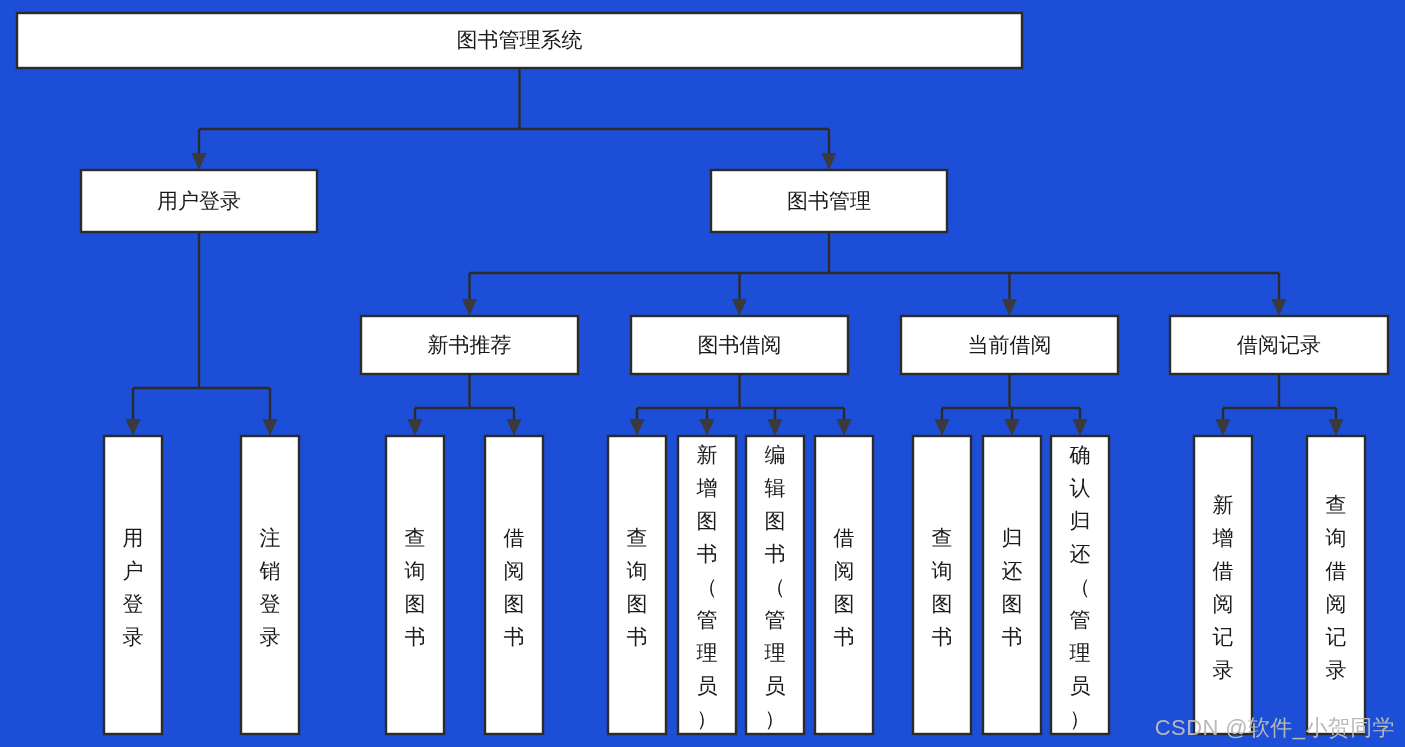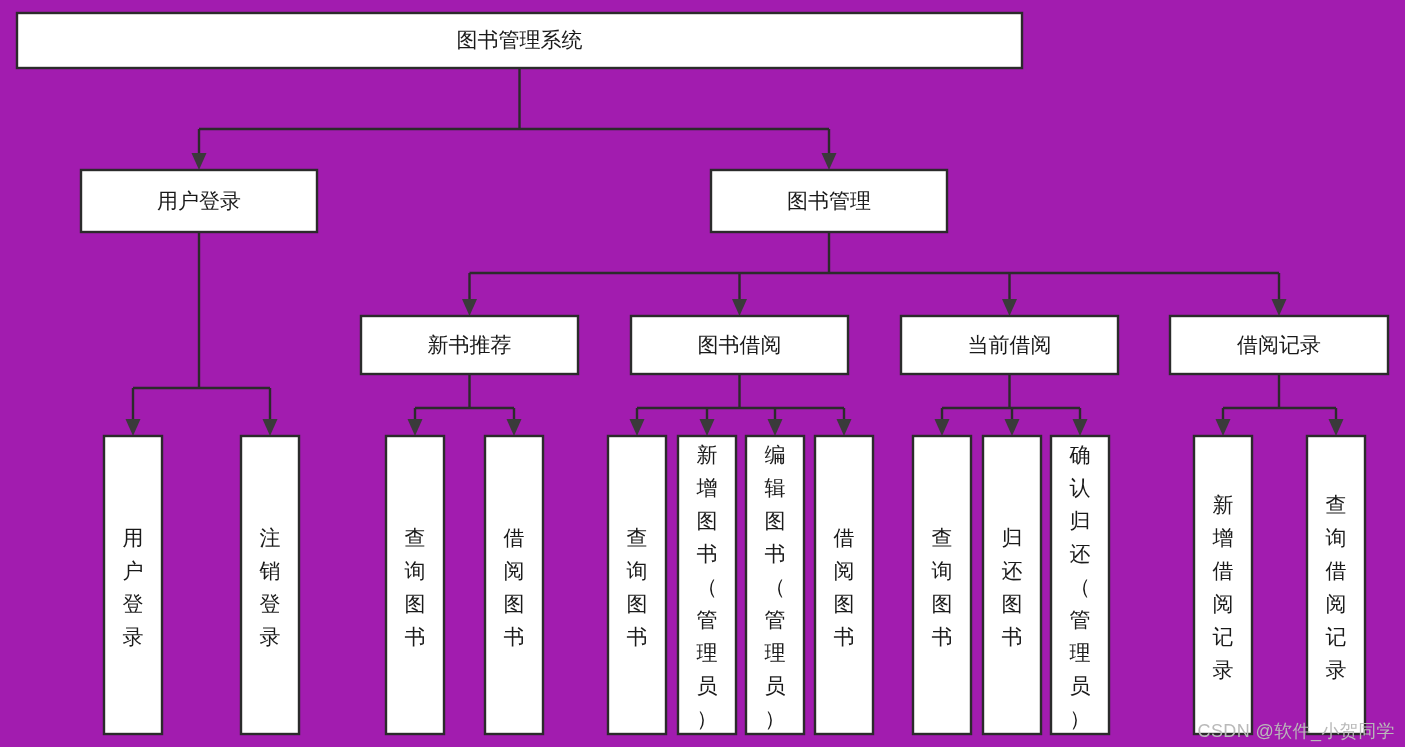--- a/index.html
+++ b/index.html
@@ -10,21 +10,21 @@
   body {
     width: 1405px;
     height: 747px;
     font-family: "Liberation Sans", "DejaVu Sans", sans-serif;
     overflow: hidden;
   }
   #diagram-root {
     position: relative;
     width: 1405px;
     height: 747px;
-    background: #a21caf;
+    background: #1d4ed8;
   }
   svg.diagram {
     position: absolute;
     left: 0;
     top: 0;
     width: 1405px;
     height: 747px;
   }
   .node-rect {
     fill: #ffffff;
@@ -52,21 +52,21 @@
     font-family: "Liberation Sans", "DejaVu Sans", sans-serif;
     fill: #1a1a1a;
     font-size: 21px;
     text-anchor: middle;
   }
   .watermark {
     position: absolute;
     right: 10px;
     bottom: 4px;
     font-family: "Liberation Sans", "DejaVu Sans", sans-serif;
-    font-size: 18px;
+    font-size: 22px;
     color: #b9b9b9;
     white-space: nowrap;
     letter-spacing: 0.4px;
     user-select: none;
   }
 </style>
 </head>
 <body>
 
 <div id="diagram-root">

